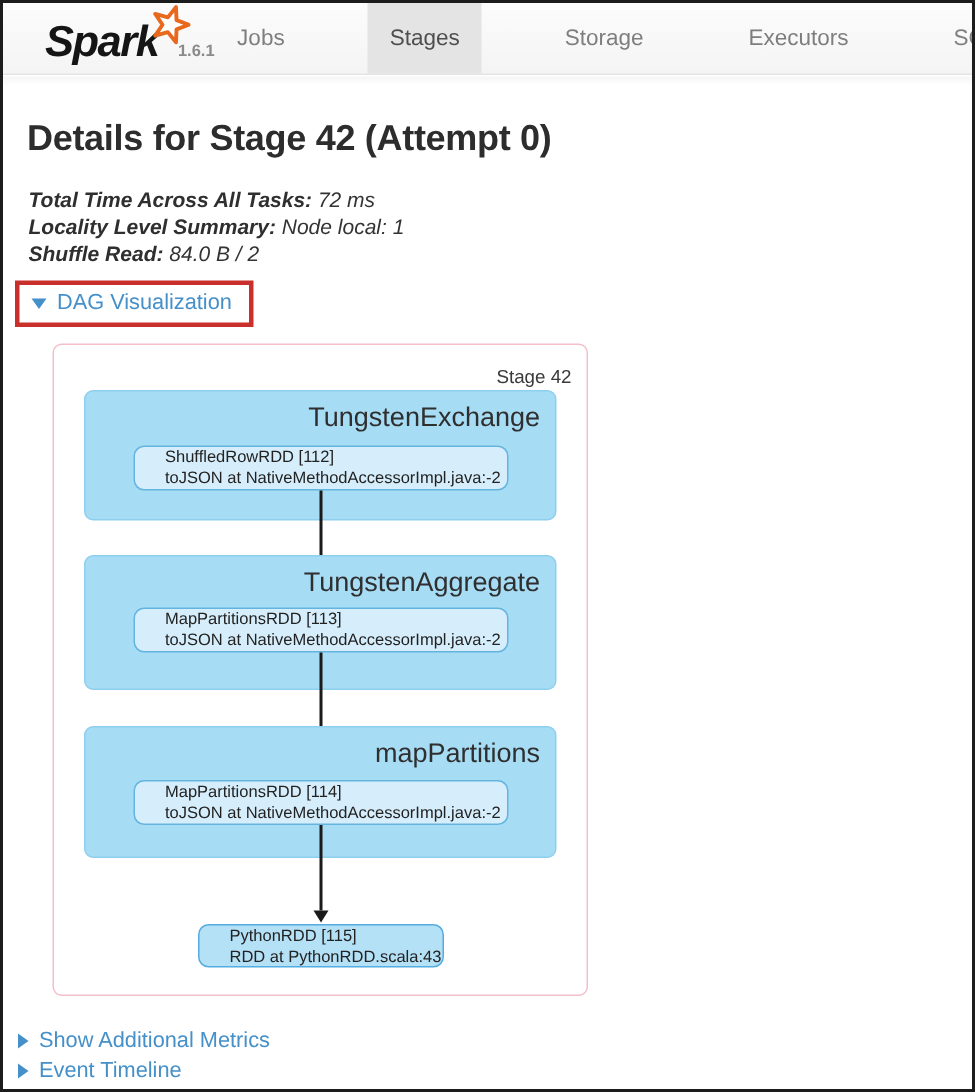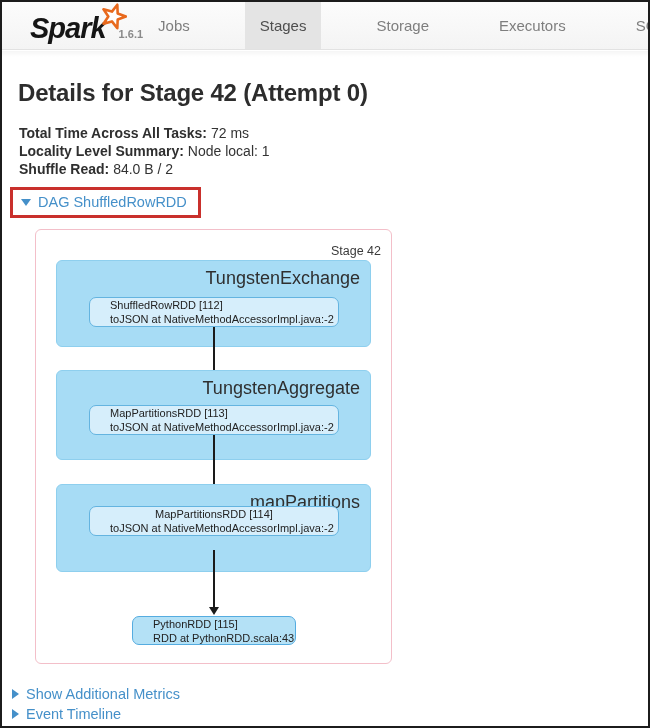--- a/index.html
+++ b/index.html
@@ -87,20 +87,21 @@
     margin: 29px 16px 0 16px;
     font-size: 24px;
     font-weight: bold;
     color: #2d2d2d;
     letter-spacing: -0.2px;
   }
   .summary {
     margin: 17px 0 0 17px;
     font-size: 14px;
     color: #333333;
+    font-style: italic;
   }
   .summary-line { line-height: 18px; }
   .summary-line b { font-weight: bold; color: #2f2f2f; }
 
   .dag-toggle-annotation {
     display: inline-block;
     margin: 9px 0 0 8px;
     border: 3px solid var(--annotation_red, #c9302c);
     padding: 4px 11px 5px 8px;
   }
@@ -242,21 +243,21 @@
     <div class="summary-line">
       <b>Shuffle Read:</b>
       <span>84.0 B / 2</span>
     </div>
   </div>
 
   
   <div class="dag-toggle-annotation">
     <div class="toggle-link">
       <span class="tri-down"></span>
-      <span>DAG ShuffledRowRDD</span>
+      <span>DAG Visualization</span>
     </div>
   </div>
 
   
   <div class="dag-container">
     <div class="stage-label">Stage 42</div>
 
     <div class="op-box" style="top:30px; height:87px;">
       <div class="op-label">TungstenExchange</div>
     </div>
@@ -279,21 +280,21 @@
     </div>
 
     <div class="arrow" style="top:205px; height:85px;">
       <div class="arrow-line"></div>
       <div class="arrow-head"></div>
     </div>
 
     <div class="op-box" style="top:254px; height:88px;">
       <div class="op-label">mapPartitions</div>
     </div>
-    <div class="rdd-box" style="top:276px;text-align:center;">
+    <div class="rdd-box" style="top:290px;">
       <div>MapPartitionsRDD [114]</div>
       <div>toJSON at NativeMethodAccessorImpl.java:-2</div>
     </div>
 
     <div class="arrow" style="top:320px; height:65px;">
       <div class="arrow-line"></div>
       <div class="arrow-head"></div>
     </div>
 
     <div class="rdd-box final" style="top:386px;">

